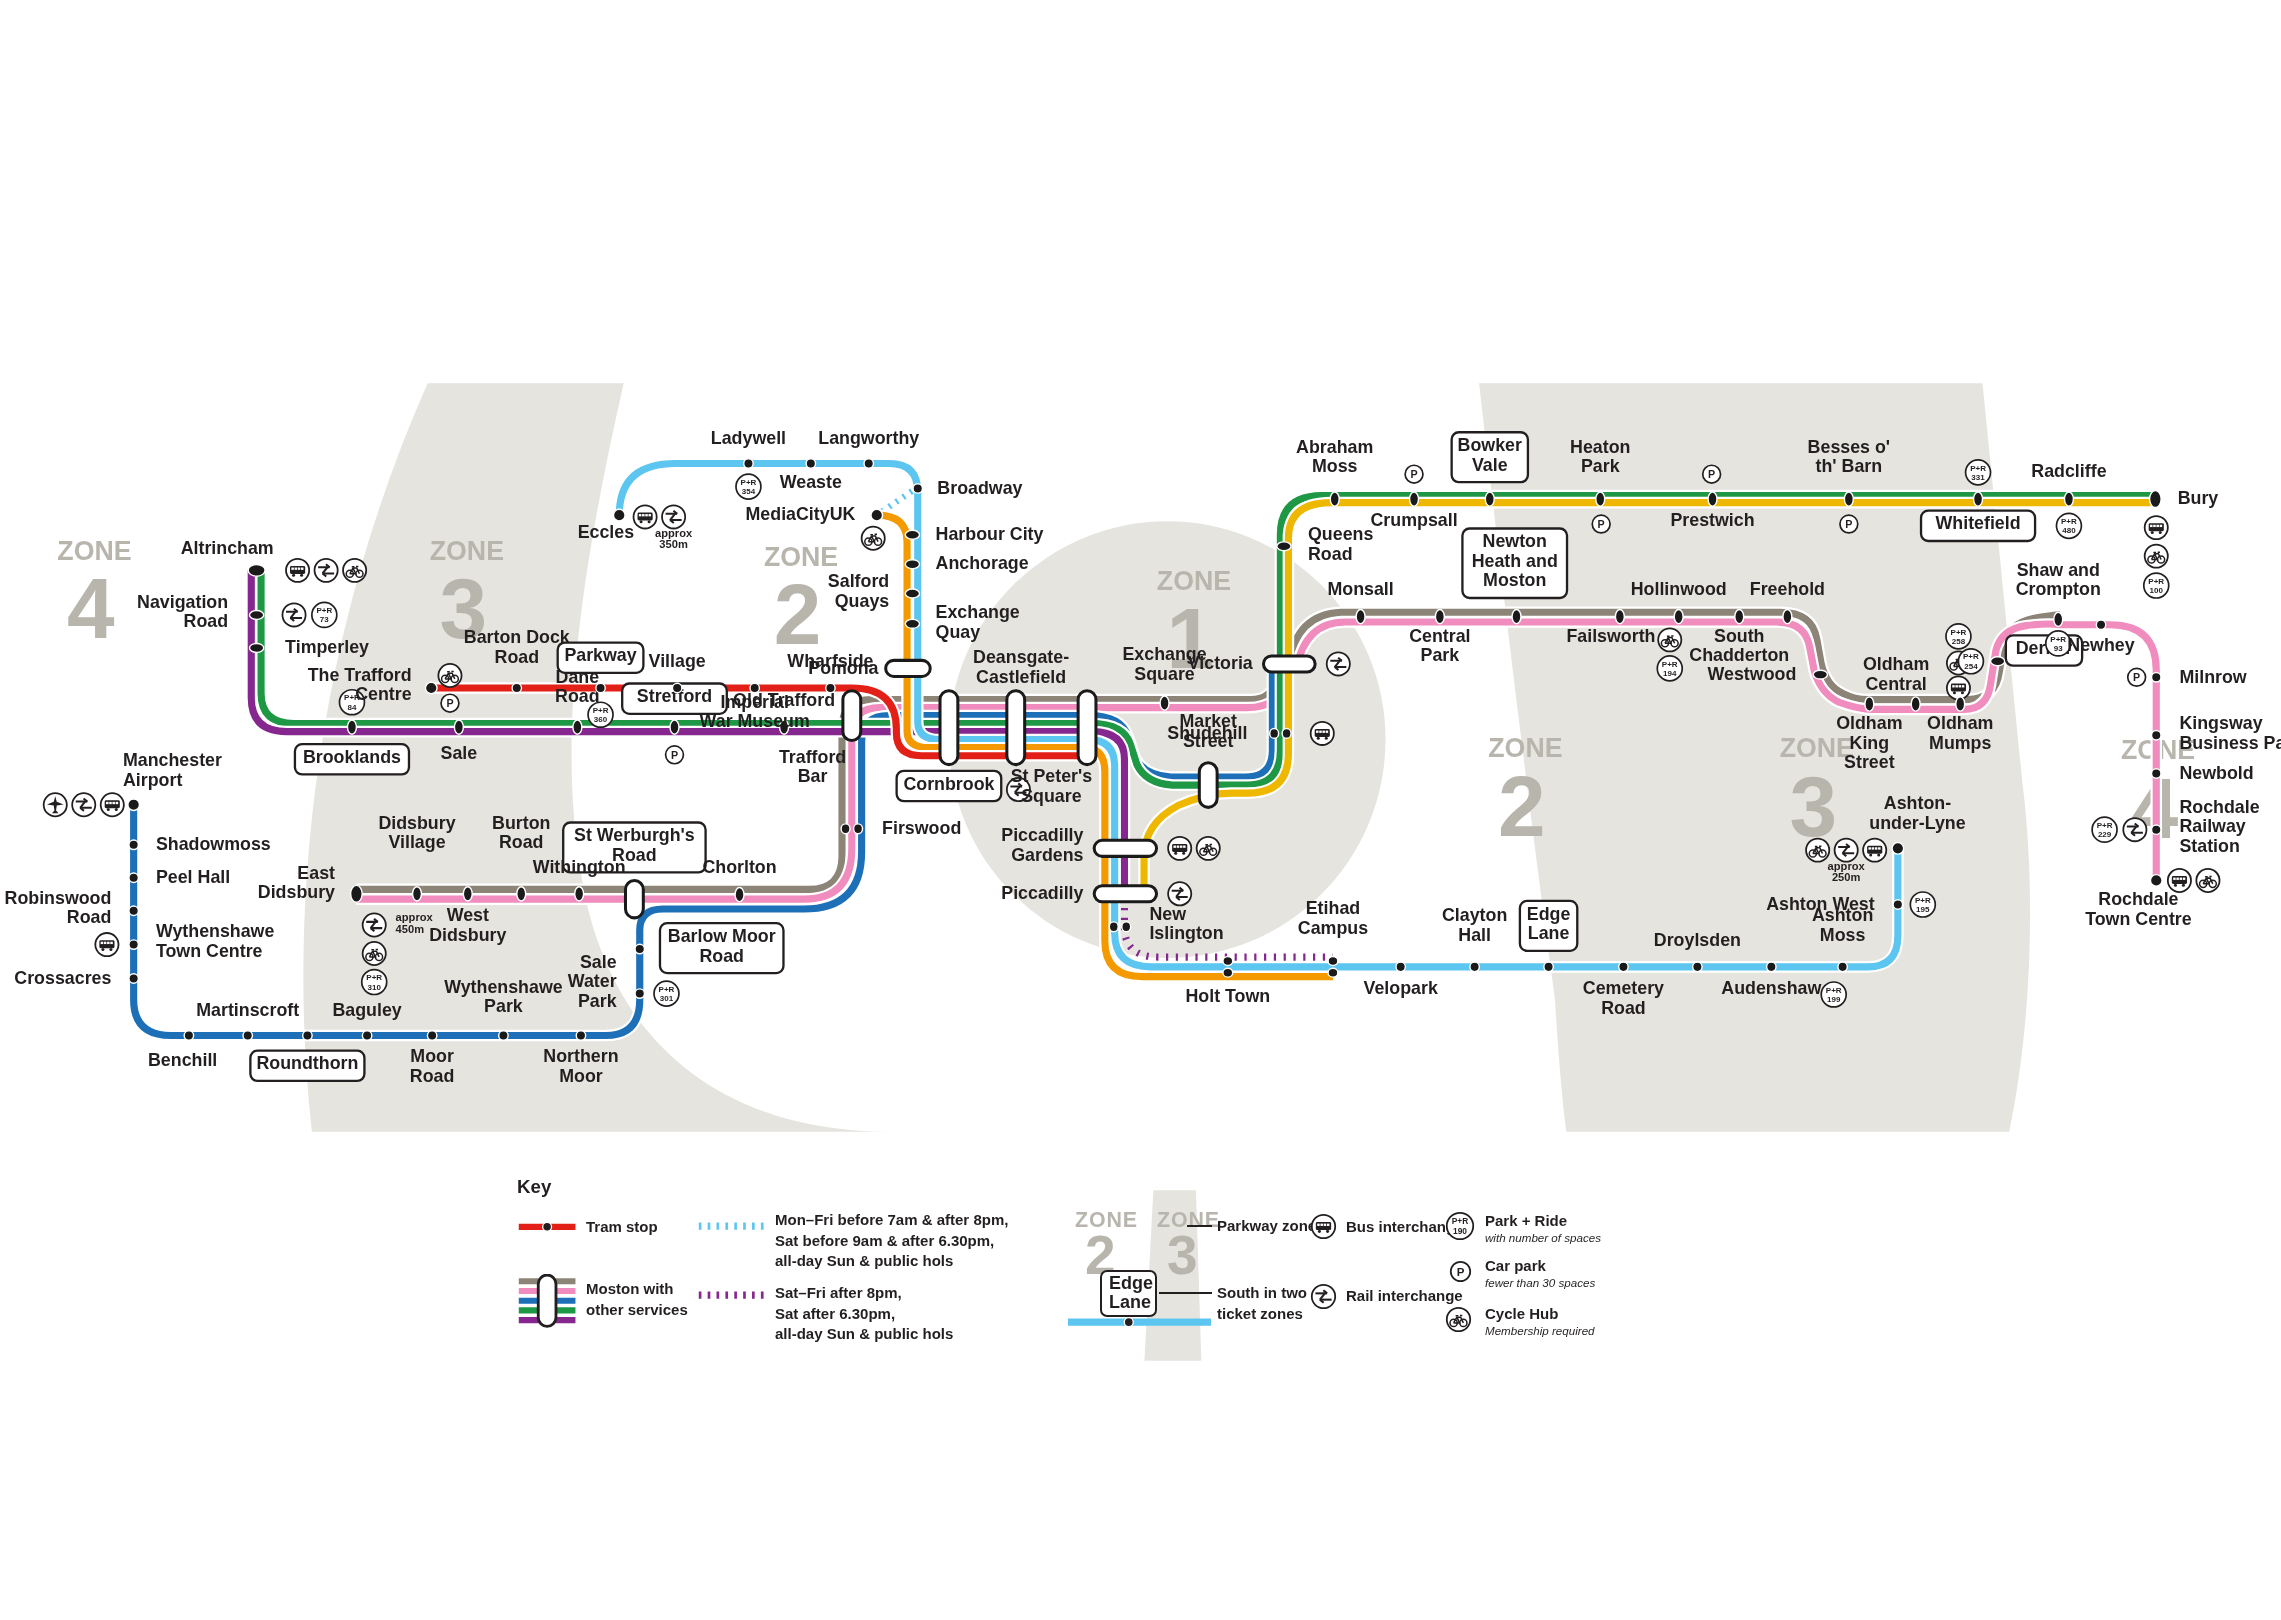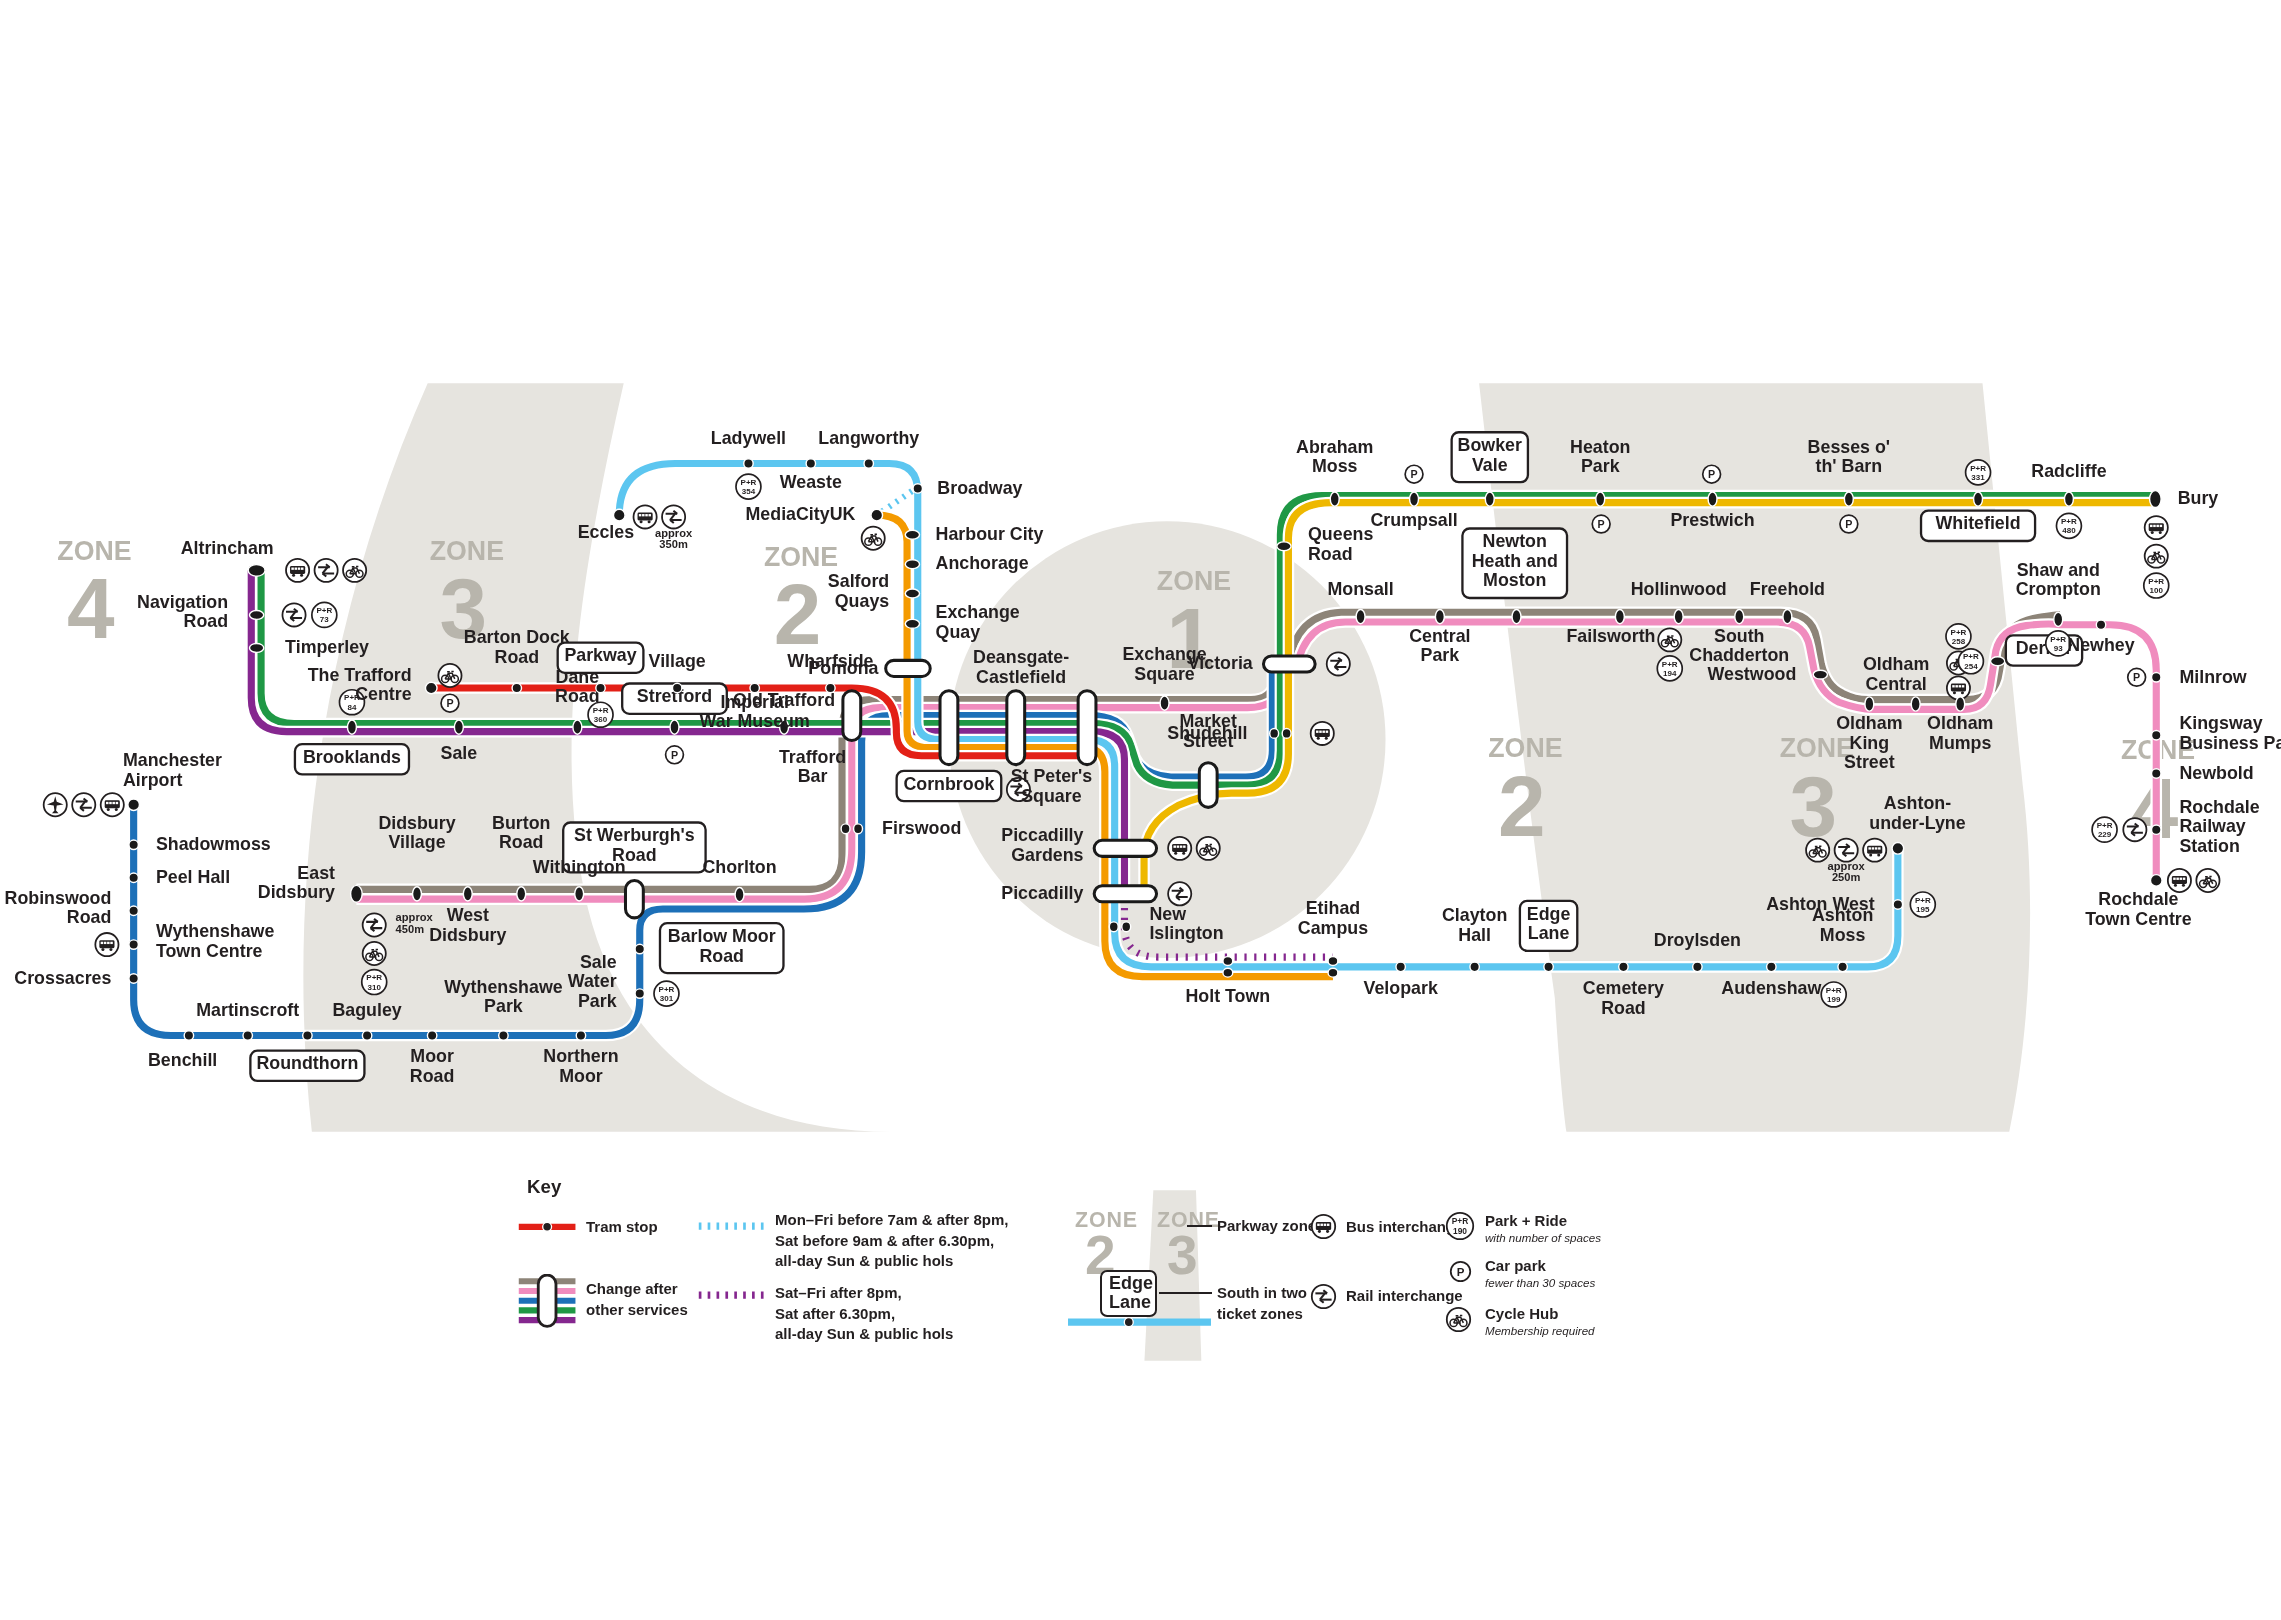--- a/index.html
+++ b/index.html
@@ -710,38 +710,38 @@
           <text x="444" y="1034" text-anchor="start" font-size="12.5" font-weight="700" fill="#231f20"><tspan x="444" dy="0">approx</tspan><tspan x="444" dy="13">450m</tspan></text>
         </g>
         <g>
           <text x="2072" y="976" text-anchor="middle" font-size="12.5" font-weight="700" fill="#231f20"><tspan x="2072" dy="0">approx</tspan><tspan x="2072" dy="13">250m</tspan></text>
         </g>
       </g>
 </svg>
 
 
 <div class="key">
-  <div class="k-abs k-title" style="left:19px;top:1.8px">Key</div>
+  <div class="k-abs k-title" style="left:9px;top:1.8px">Key</div>
 
   <svg class="k-abs" style="left:9px;top:43px" width="62" height="19.6" viewBox="0 0 70 22">
     <line x1="2" y1="11" x2="66" y2="11" stroke="#e32017" stroke-width="7"></line>
     <circle cx="34" cy="11" r="5" fill="#231f20" stroke="#fff" stroke-width="1.5"></circle>
   </svg>
   <div class="k-abs k-txt" style="left:78px;top:43px">Tram stop</div>
 
   <svg class="k-abs" style="left:9px;top:100px" width="62" height="57" viewBox="0 0 70 64">
     <line x1="2" y1="8" x2="66" y2="8" stroke="#8d8478" stroke-width="7"></line>
     <line x1="2" y1="19" x2="66" y2="19" stroke="#f08cbe" stroke-width="7"></line>
     <line x1="2" y1="30" x2="66" y2="30" stroke="#1d70b8" stroke-width="7"></line>
     <line x1="2" y1="41" x2="66" y2="41" stroke="#1f9845" stroke-width="7"></line>
     <line x1="2" y1="52" x2="66" y2="52" stroke="#85278f" stroke-width="7"></line>
     <rect x="24" y="1" width="20" height="58" rx="10" fill="#fff" stroke="#231f20" stroke-width="3.2"></rect>
   </svg>
   <div class="k-abs k-txt" style="left:78px;top:105px">
-    <div>Change after</div>
+    <div>Moston with</div>
         <div>other services</div>
   </div>
 
   <svg class="k-abs" style="left:189px;top:45px" width="71" height="14.3" viewBox="0 0 80 16">
     <line x1="2" y1="8" x2="78" y2="8" stroke="#5cc6f0" stroke-width="8" stroke-dasharray="3 7"></line>
   </svg>
   <div class="k-abs k-txt" style="left:267px;top:36px">
     <div>Mon–Fri before 7am &amp; after 8pm,</div>
         <div>Sat before 9am &amp; after 6.30pm,</div>
         <div>all-day Sun &amp; public hols</div>

